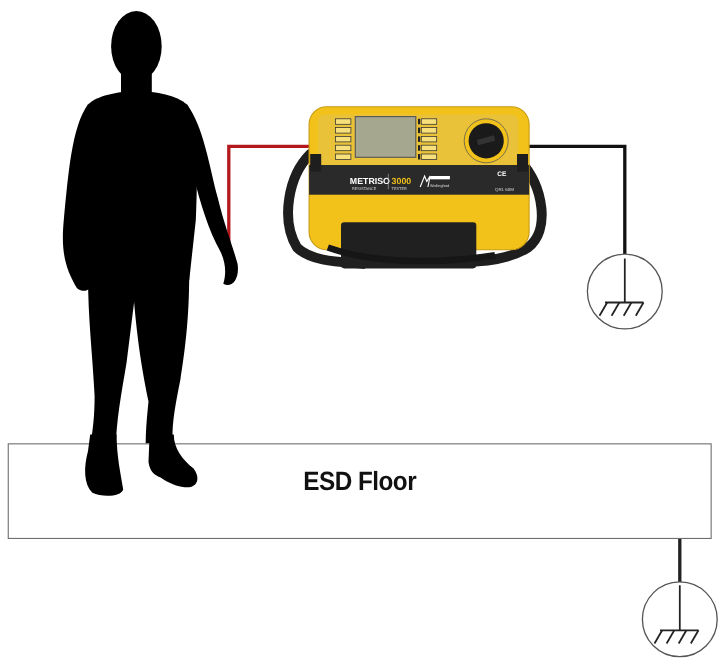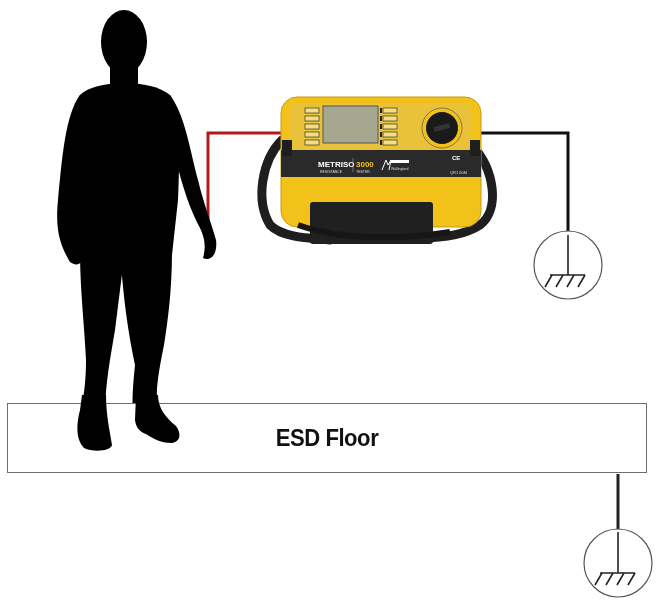--- a/index.html
+++ b/index.html
@@ -1,19 +1,19 @@
 <!DOCTYPE html>
 <html><head>
   <meta charset="utf-8">
   <style>
     html, body { margin: 0; padding: 0; background: #ffffff; }
     body { width: 659px; height: 608px; position: relative; overflow: hidden; font-family: "Liberation Sans", sans-serif; }
     .layer { position: absolute; left: 0; top: 0; }
     .floor {
-      position: absolute; left: 7px; top: 403px; width: 640px; height: 70px;
+      position: absolute; left: 7px; top: 403px; width: 640px; height: 87px;
       border: 1.5px solid #6e6e6e; background: #ffffff; box-sizing: border-box;
     }
     .floor-label {
       position: absolute; left: 0; right: 0; top: 20px; text-align: center;
       font-family: "Liberation Sans", sans-serif; font-weight: bold; font-size: 24px;
       color: #111111; letter-spacing: -0.5px; transform: scaleX(0.92);
     }
     .brand { font-family: "Liberation Sans", sans-serif; font-weight: bold; }
   </style>
 </head>

